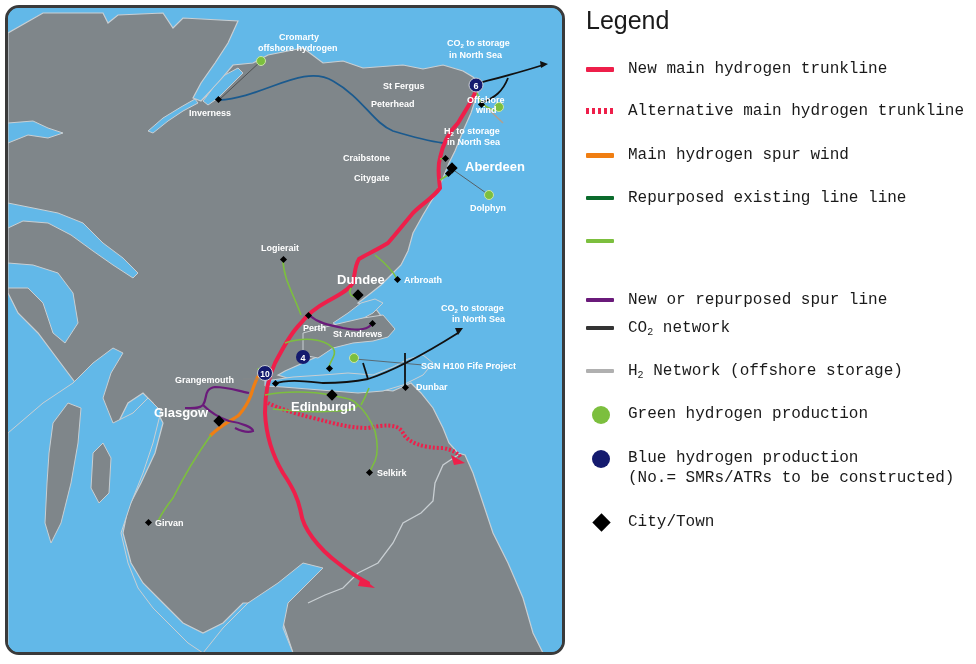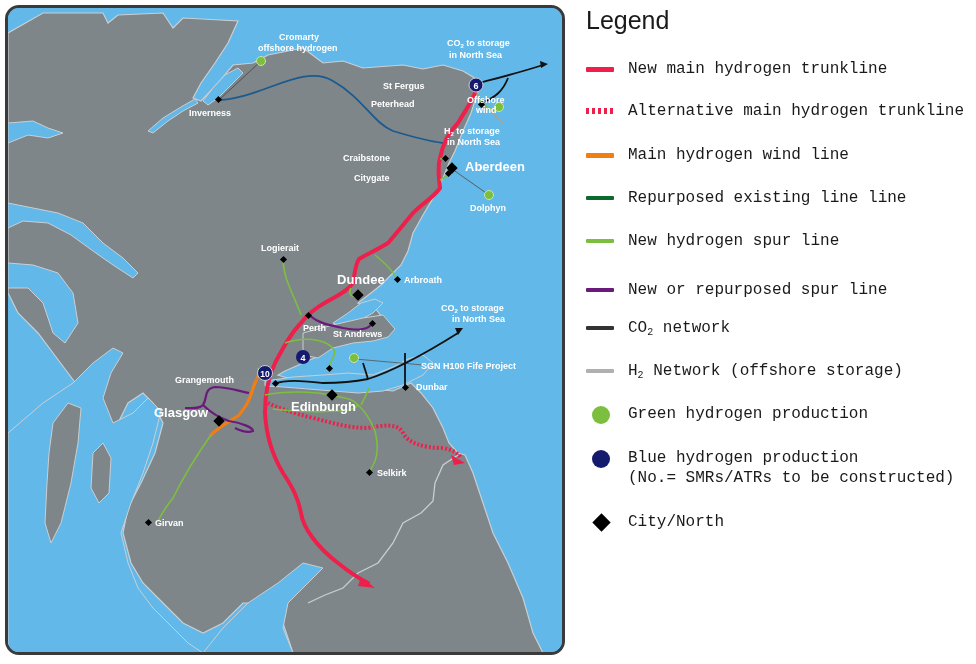--- a/index.html
+++ b/index.html
@@ -185,35 +185,34 @@
   <div class="legend-item" style="top:101px">
     <div class="legend-swatch">
         <div class="sw-dash"></div>
       </div>
     <span class="legend-text">Alternative main hydrogen trunkline</span>
   </div>
   <div class="legend-item" style="top:145px">
     <div class="legend-swatch">
         <div class="sw-line" style="background:#f07e12"></div>
       </div>
-    <span class="legend-text">Main hydrogen wind line</span>
+    <span class="legend-text">Main hydrogen spur wind</span>
   </div>
   <div class="legend-item" style="top:188px">
     <div class="legend-swatch">
         <div class="sw-line" style="background:#0b6b2c;height:4px"></div>
       </div>
     <span class="legend-text">Repurposed existing line line</span>
   </div>
   <div class="legend-item" style="top:231px">
     <div class="legend-swatch">
         <div class="sw-line" style="background:#7cbf3e;height:4px"></div>
       </div>
-    <span class="legend-text">New hydrogen spur line</span>
-  </div>
-  <div class="legend-item" style="top:280px">
+  </div>
+  <div class="legend-item" style="top:290px">
     <div class="legend-swatch">
         <div class="sw-line" style="background:#6a1a7a;height:4px"></div>
       </div>
     <span class="legend-text">New or repurposed spur line</span>
   </div>
   <div class="legend-item" style="top:318px">
     <div class="legend-swatch">
         <div class="sw-line" style="background:#333;height:4px"></div>
       </div>
     <span class="legend-text"><span>CO</span><sub>2</sub><span> network</span></span>
@@ -233,15 +232,15 @@
   <div class="legend-item" style="top:448px">
     <div class="legend-swatch">
         <div class="sw-dot" style="background:#141a6e"></div>
       </div>
     <span class="legend-text"><span>Blue hydrogen production</span><br><span>(No.= SMRs/ATRs to be constructed)</span></span>
   </div>
   <div class="legend-item" style="top:512px">
     <div class="legend-swatch">
         <div class="sw-diamond"></div>
       </div>
-    <span class="legend-text">City/North</span>
+    <span class="legend-text">City/Town</span>
   </div>
 </div>
 
 </body></html>

